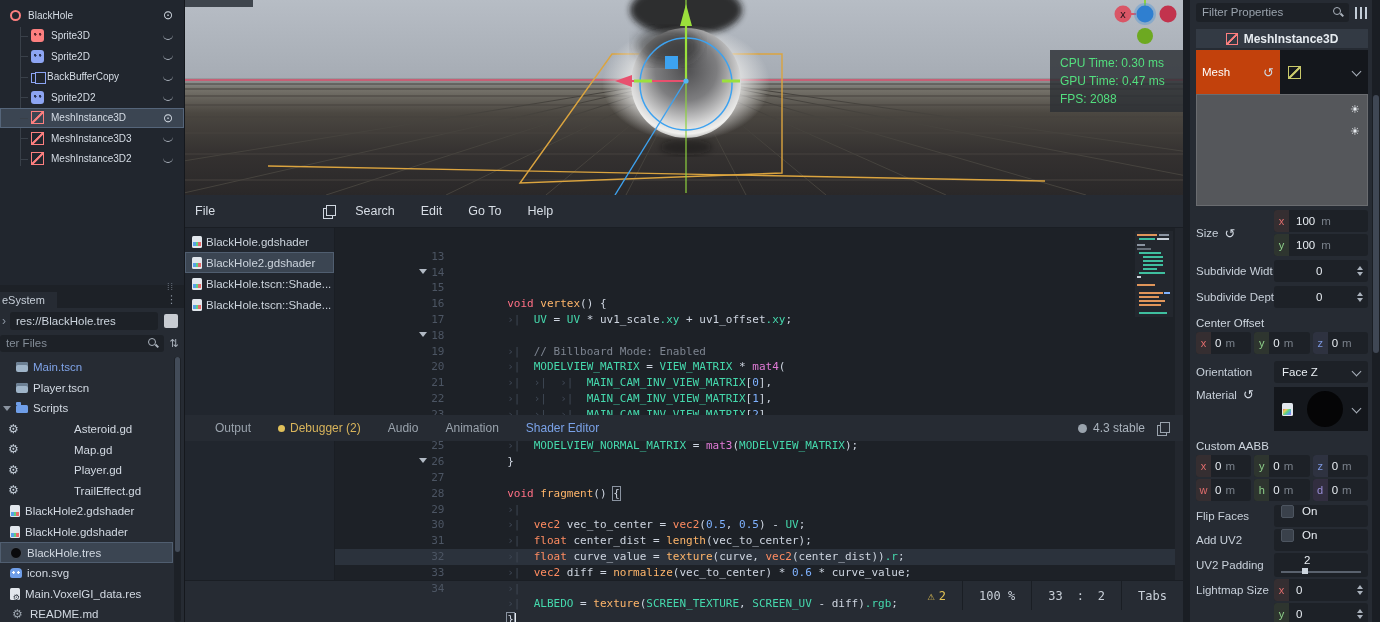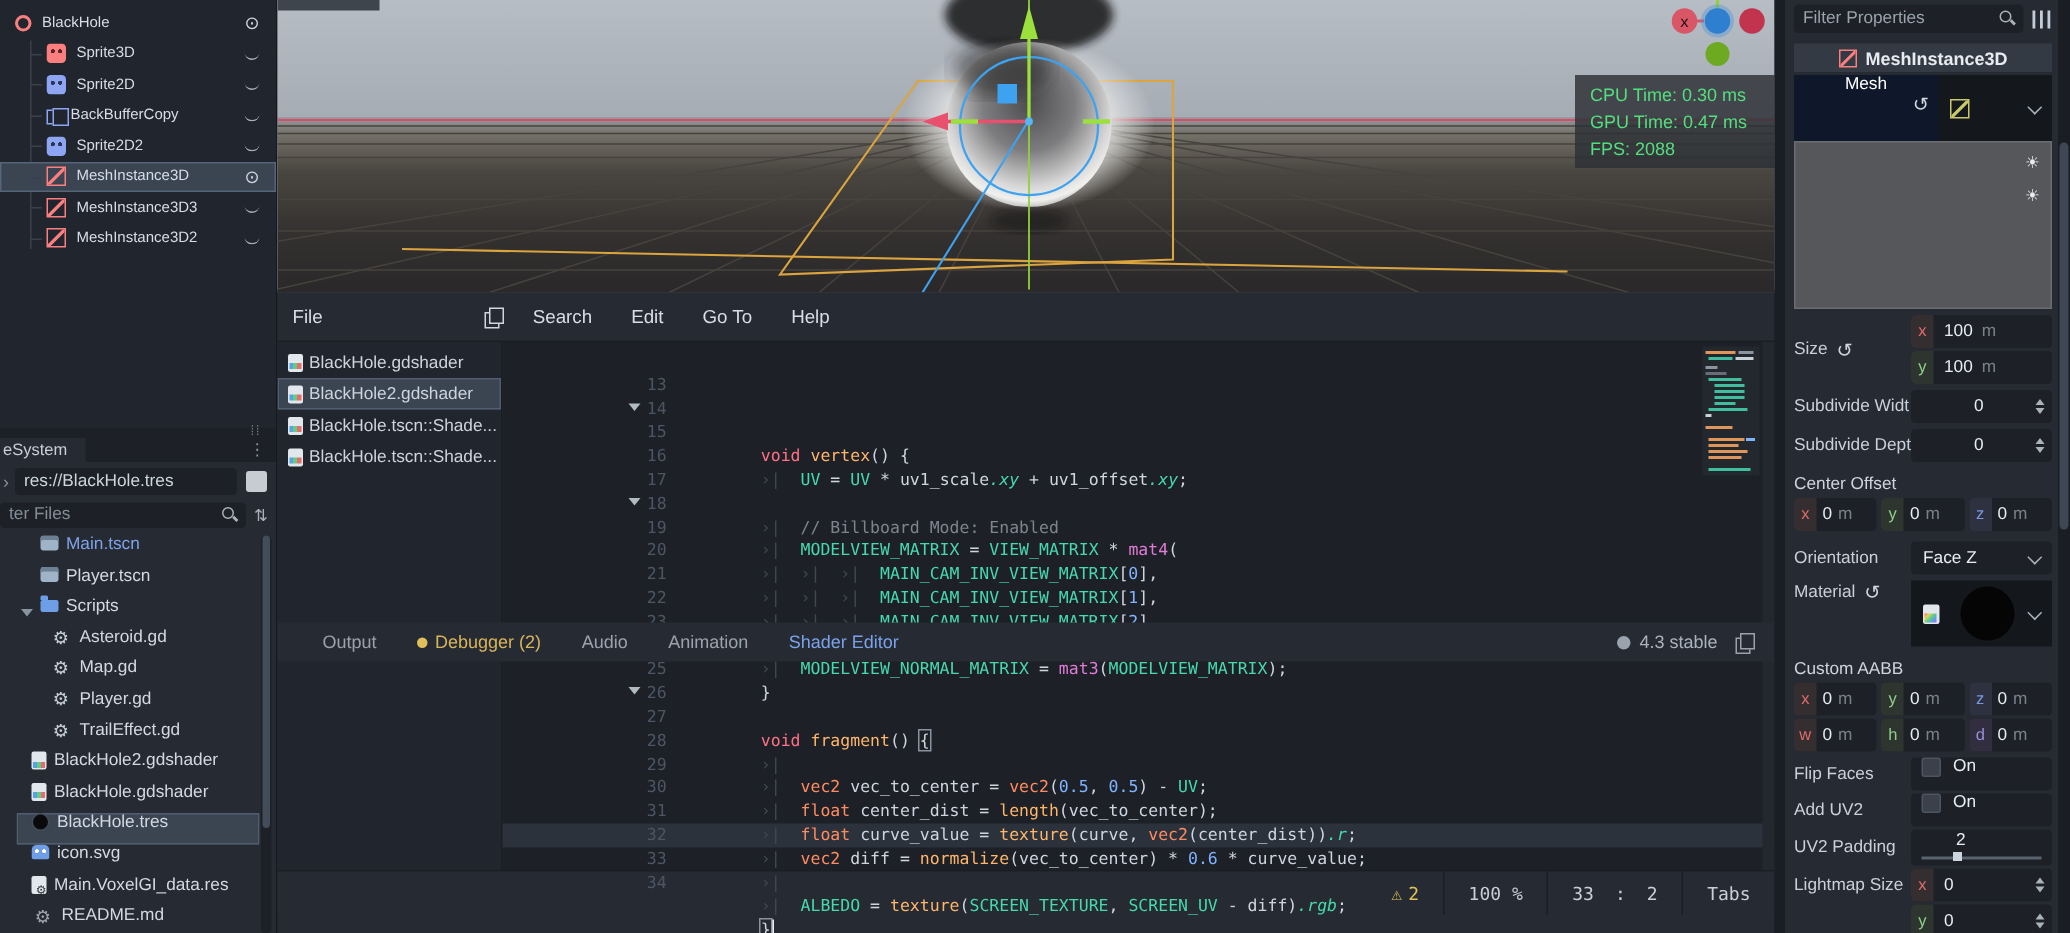--- a/index.html
+++ b/index.html
@@ -35,22 +35,22 @@
   .crumb-arrow{color:#8a93a0;font-size:12px;margin:0 4px 0 2px;}
   .crumb-field{flex:1;height:18px;line-height:18px;background:#1d2127;border-radius:3px;color:#cdd5de;font-size:11.5px;padding:0 6px;white-space:nowrap;overflow:hidden;}
   .crumb-btn{width:14px;height:14px;background:#c8ccd2;border-radius:2px;margin:0 6px;flex:none;}
   .fs-filter{position:absolute;top:334px;left:0;right:0;height:19px;display:flex;align-items:center;}
   .filter-field{flex:1;height:17px;line-height:17px;background:#1d2127;border-radius:3px;color:#848d98;font-size:11.5px;padding:0 6px;position:relative;}
   .i-search{position:absolute;right:5px;top:3px;width:11px;height:11px;}
   .i-search::before{content:"";position:absolute;left:0;top:0;width:6px;height:6px;border:1.5px solid #aab2bc;border-radius:50%;}
   .i-search::after{content:"";position:absolute;left:7px;top:7px;width:4px;height:1.6px;background:#aab2bc;transform:rotate(45deg);}
   .sort-btn{width:20px;text-align:center;color:#aab2bc;font-size:11px;flex:none;}
   .fs-list{position:absolute;top:357px;left:0;right:11px;bottom:0;overflow:hidden;}
-  .frow{position:relative;height:20.6px;display:flex;color:#d2d9e2;font-size:11.5px;margin-left:11px;}
-  .frow.p10{padding-left:10px;}.frow.p16{padding-left:16px;}.frow.p22{padding-left:22px;}
+  .frow{position:relative;height:20.6px;display:flex;align-items:center;color:#d2d9e2;font-size:11.5px;}
+  .frow.p10{padding-left:10px;}.frow.p16{padding-left:16px;}.frow.p22{padding-left:6px;gap:48px;}
   .frow.sel{background:#3b4552;box-shadow:inset 0 0 0 1px #505e70;}
   .frow.exp::before{content:"";position:absolute;left:3px;top:8px;border-left:4px solid transparent;border-right:4px solid transparent;border-top:5px solid #8a93a0;}
   .flabel.blue{color:#7fa3e8;}
   .fico{width:15px;height:13px;margin-right:5px;flex:none;position:relative;display:flex;align-items:center;justify-content:center;}
   .ico-scene{width:12px;height:10px;background:#9fb4c8;border-radius:2px;box-shadow:inset 0 3px 0 #6c7f93;}
   .ico-script::after{content:"⚙";color:#c3cdd8;font-size:12px;line-height:13px;}
   .ico-folder{width:12px;height:8px;background:#6f9ee8;border-radius:1.5px;position:relative;margin-top:2px;}
   .ico-folder::before{content:"";position:absolute;top:-3px;left:0;width:5px;height:3px;background:#6f9ee8;border-radius:1px 1px 0 0;}
   .ico-shader{width:10px;height:12px;background:#e2e7ed;border-radius:1.5px;position:relative;}
   .ico-shader::after{content:"";position:absolute;left:1px;bottom:1.5px;right:1px;height:4px;background:linear-gradient(90deg,#5aa0e8 33%,#5fd083 33% 66%,#e86a6a 66%);}
@@ -78,21 +78,21 @@
   .sfrow.sel{background:#3b4552;box-shadow:inset 0 0 0 1px #505e70;}
   .sfrow .fico{margin-right:4px;}
   #code{position:absolute;top:33px;left:150px;right:0;bottom:30px;background:#1d2127;padding-top:5px;}
   .cl{height:15.8px;line-height:15.8px;white-space:pre;font-family:"DejaVu Sans Mono",monospace;font-size:11px;}
   .cl.active{background:#2b323c;}
   .ln{display:inline-block;width:36px;text-align:right;color:#4c5563;padding-right:6px;}
   .gcol{display:inline-block;width:17px;text-align:center;}
   .gcol.fold::after{content:"";display:inline-block;border-left:4px solid transparent;border-right:4px solid transparent;border-top:5px solid #b2bac4;vertical-align:2px;}
   .ctext{display:inline-block;}
   .tk-kw{color:#ff7085;}.tk-fn{color:#ffb66b;}.tk-bi{color:#45d9ad;}.tk-ty{color:#ff8c61;}
-  .tk-ty2{color:#e07ad6;}.tk-num{color:#7fb2ff;}.tk-mem{color:#45d9ad;font-style:italic;}.tk-cm{color:#7d8490;}.tk-pl{color:#ced5e0;}
+  .tk-ty2{color:#e07ad6;}.tk-num{color:#7fb2ff;}.tk-mem{color:#45d9ad;}.tk-cm{color:#7d8490;}.tk-pl{color:#ced5e0;}
   .tk-ind{display:inline-block;width:4ch;color:#3f4855;}
   .tk-br{outline:1px solid #8a93a0;color:#ced5e0;}
   .tk-caret{display:inline-block;width:2px;height:12px;background:#e8edf2;vertical-align:-2px;}
   #minimap{position:absolute;top:3px;right:10px;width:38px;height:86px;background:#23272e;}
   .code-scroll{position:absolute;top:0;right:0;width:8px;bottom:0;background:#23272e;}
   .statusbar{position:absolute;left:0;right:0;bottom:0;height:30px;border-top:1px solid #1a1e24;display:flex;justify-content:flex-end;align-items:stretch;color:#c8cfd8;font-size:12px;font-family:"DejaVu Sans Mono",monospace;}
   .seg{display:flex;align-items:center;justify-content:center;border-left:1px solid #1a1e24;padding:0 16px;}
   .seg.warn{color:#e2c255;border-left:none;}
   .warn-tri{color:#e2c255;font-size:12px;margin-right:4px;}
   .seg .gap{display:inline-block;width:14px;}
@@ -109,21 +109,21 @@
   
   #inspector{left:1190px;width:190px;background:#262b33;color:#c8d0da;font-size:11.5px;}
   .insp-inner{position:absolute;left:6px;right:12px;top:0;bottom:0;}
   .srch{margin-top:3px;height:19px;display:flex;align-items:center;}
   .srch-field{flex:1;height:19px;line-height:19px;background:#1d2127;border-radius:3px;color:#9aa3ad;padding:0 6px;position:relative;}
   .srch-field .i-search{top:4px;}
   .i-tune{width:14px;margin-left:5px;height:12px;background:linear-gradient(90deg,#c3cdd8 2px,transparent 2px) 1px 0/5px 100% repeat-x;position:relative;}
   .nhead{margin-top:7px;height:19px;background:#333a44;display:flex;align-items:center;justify-content:center;font-weight:bold;font-size:12px;color:#e6ebf0;}
   .nhead .nico{width:12px;height:12px;margin-right:6px;}
   .mesh-row{margin-top:2px;height:44px;display:flex;}
-  .mesh-left{width:96px;background:#0f172a;display:flex;align-items:center;padding:0 6px;color:#fff;flex-direction:column;}
+  .mesh-left{width:84px;background:#c2410c;display:flex;align-items:center;padding:0 6px;color:#fff;}
   .mesh-left .rev{margin-left:auto;}
   .rev{color:#cfd6df;font-size:13px;}
   .mesh-right{flex:1;background:#14171c;display:flex;align-items:center;padding:0 8px;}
   .ic-mesh.yellow{border-color:#c9c96a;background:linear-gradient(135deg,transparent 42%,#c9c96a 46%,#c9c96a 56%,transparent 60%);width:13px;height:13px;}
   .chev{margin-left:auto;width:8px;height:8px;position:relative;}
   .chev::after{content:"";position:absolute;left:1px;top:0;width:6px;height:6px;border-right:1.6px solid #aab2bc;border-bottom:1.6px solid #aab2bc;transform:rotate(45deg);}
   .preview{height:112px;background:#55575b;border:1px solid #6a6c70;position:relative;}
   .pv-btn{position:absolute;right:4px;width:16px;height:16px;color:#e8ecf0;font-size:11px;text-align:center;line-height:16px;}
   .pv-btn.b1{top:6px;}.pv-btn.b2{top:28px;}
   .prow{display:flex;align-items:center;margin-top:4px;min-height:22px;}

